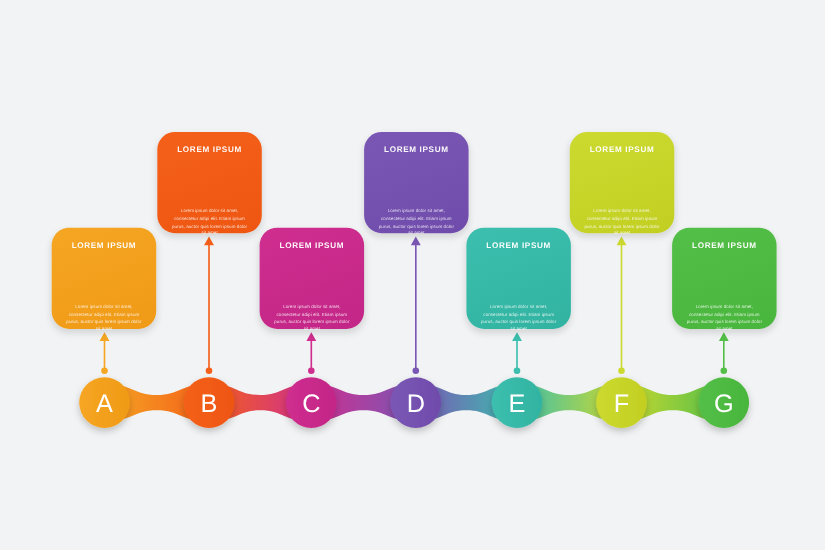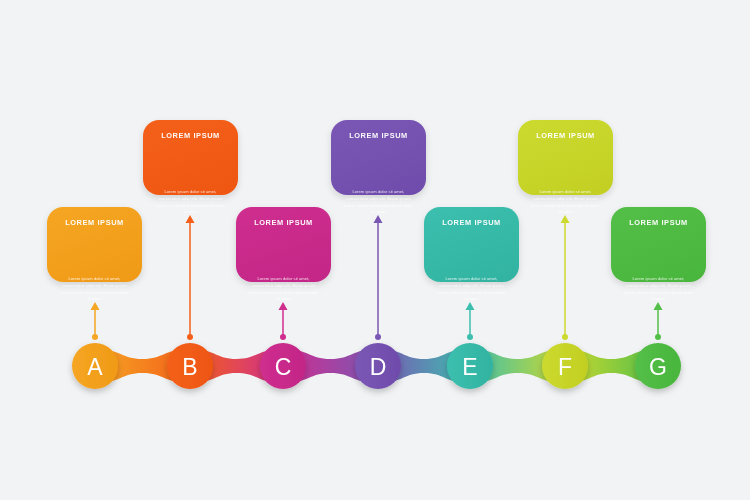--- a/index.html
+++ b/index.html
@@ -19,21 +19,21 @@
     left: 0;
     top: 0;
     width: 750px;
     height: 500px;
   }
 
   
   .card {
     position: absolute;
     width: 95px;
-    height: 75px;
+    height: 92px;
     border-radius: 16px;
     box-sizing: border-box;
     padding: 12px 9px 8px 9px;
     text-align: center;
     color: #ffffff;
     box-shadow: 0 3px 7px rgba(0,0,0,0.13);
     display: flex;
     flex-direction: column;
     align-items: center;
     gap: 46px;

